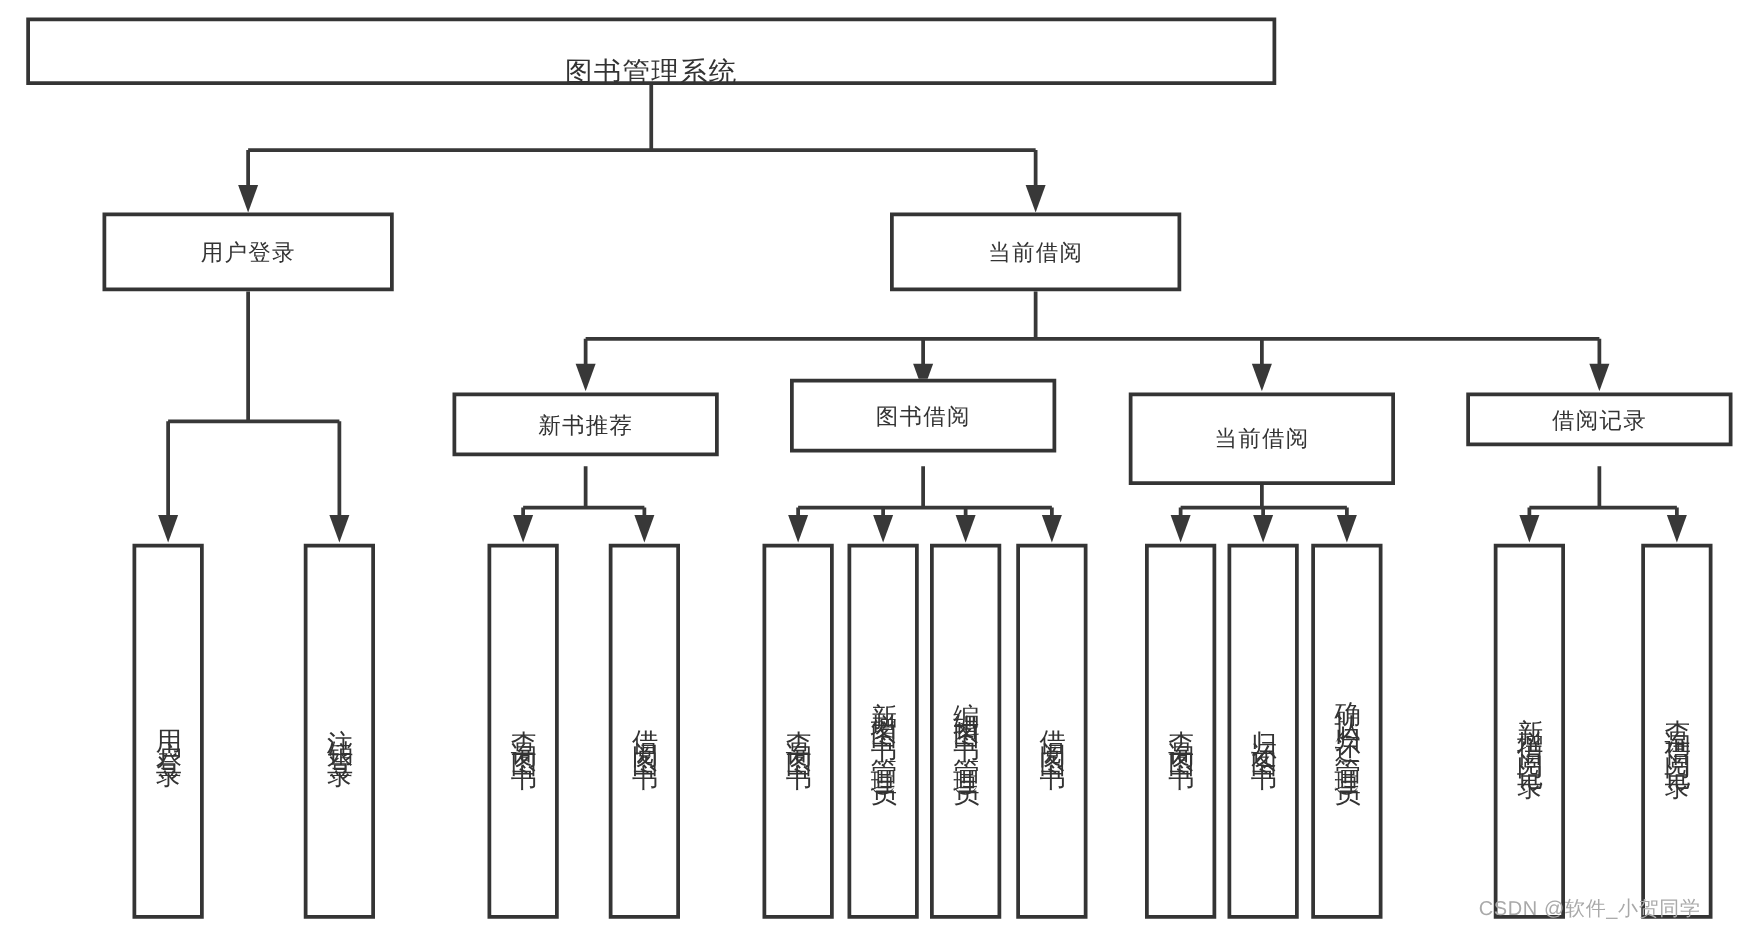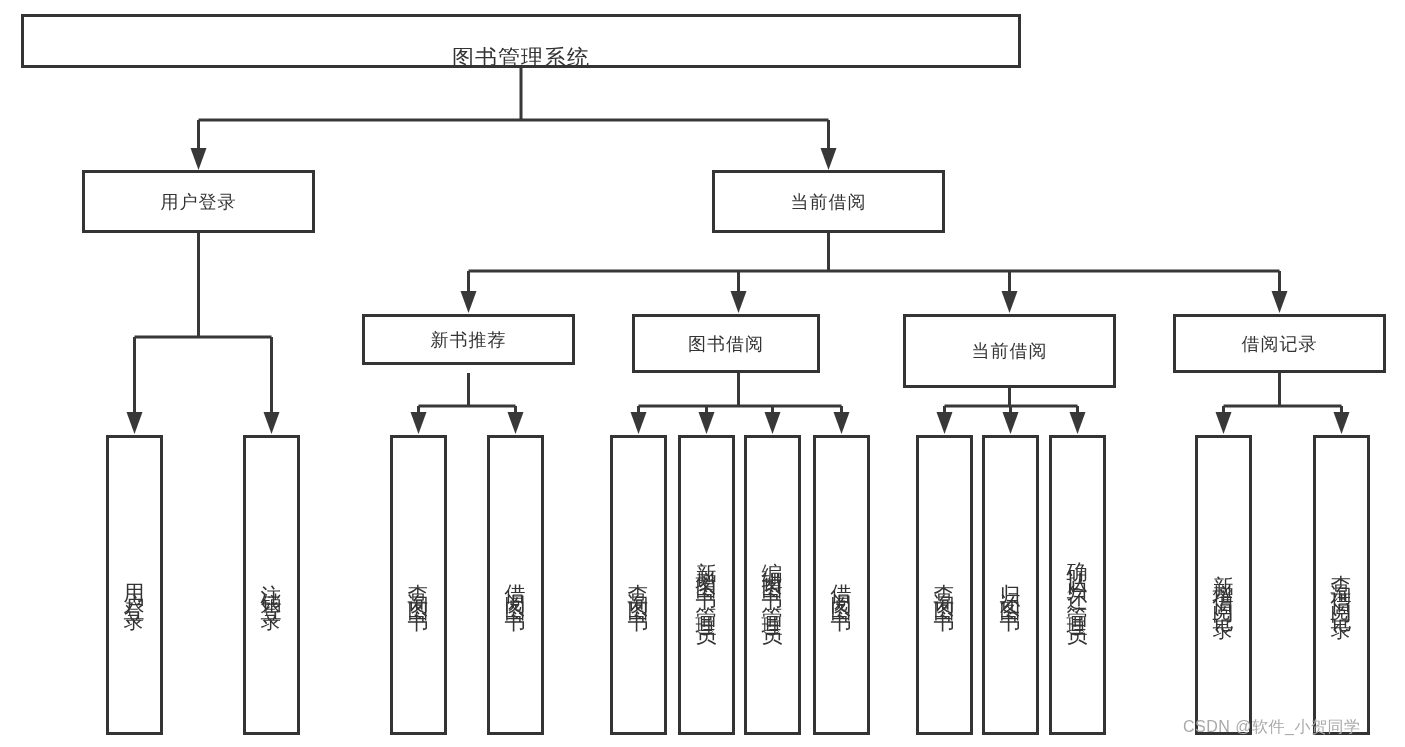--- a/index.html
+++ b/index.html
@@ -99,27 +99,27 @@
   <div class="node hbox" style="left:82px;top:170px;width:233px;height:63px">
     <span class="lbl">用户登录</span>
   </div>
   <div class="node hbox" style="left:712px;top:170px;width:233px;height:63px">
     <span class="lbl">当前借阅</span>
   </div>
 
   <div class="node hbox" style="left:362px;top:314px;width:213px;height:51px">
     <span class="lbl">新书推荐</span>
   </div>
-  <div class="node hbox" style="left:632px;top:314px;width:188px;height:59px">
+  <div class="node hbox" style="left:632px;top:303px;width:213px;height:59px">
     <span class="lbl">图书借阅</span>
   </div>
   <div class="node hbox" style="left:903px;top:314px;width:213px;height:74px">
     <span class="lbl">当前借阅</span>
   </div>
-  <div class="node hbox" style="left:1173px;top:314px;width:213px;height:59px">
+  <div class="node hbox" style="left:1173px;top:314px;width:213px;height:43px">
     <span class="lbl">借阅记录</span>
   </div>
 
   <div class="node vbox" style="left:106px;top:435px;width:57px;height:300px">
     <span class="lbl">用户登录</span>
   </div>
   <div class="node vbox" style="left:243px;top:435px;width:57px;height:300px">
     <span class="lbl">注销登录</span>
   </div>
 

